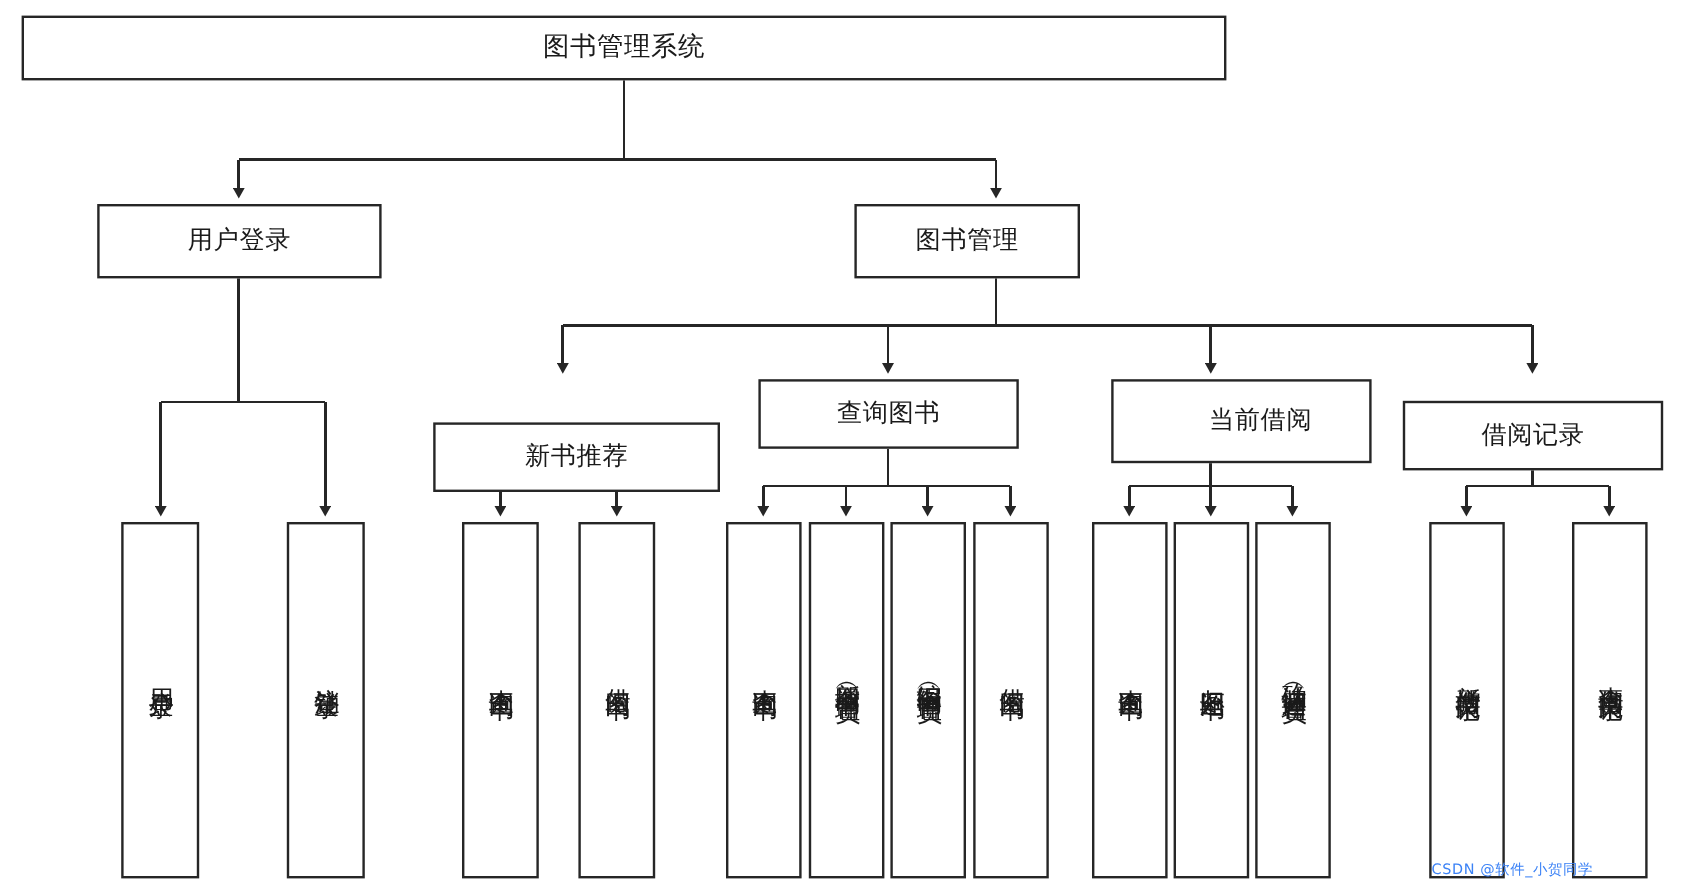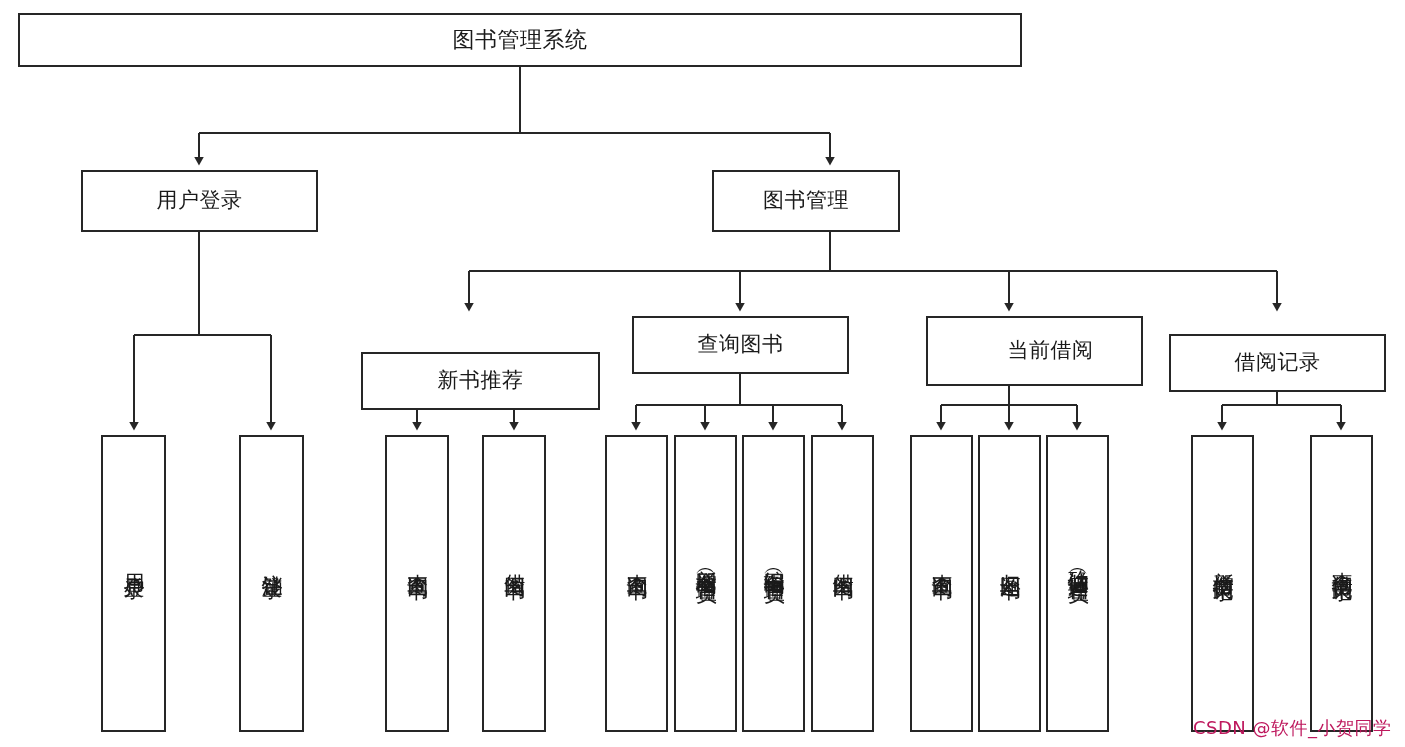--- a/index.html
+++ b/index.html
@@ -61,22 +61,22 @@
   }
   .node.vertical.tall-text {
     align-items: flex-start;
     padding-top: 4px;
   }
   .node.vertical.mid .label {
     margin-top: 0;
   }
   .watermark {
     position: absolute;
-    font-size: 18px;
-    color: #be185d;
+    font-size: 12px;
+    color: #3b82f6;
     white-space: nowrap;
     letter-spacing: 0.5px;
   }
 </style>
 </head>
 <body>
 
 <div id="diagram-root">
 
   <svg id="edge-layer" viewBox="0 0 1405 747" width="1405" height="747" xmlns="http://www.w3.org/2000/svg">

